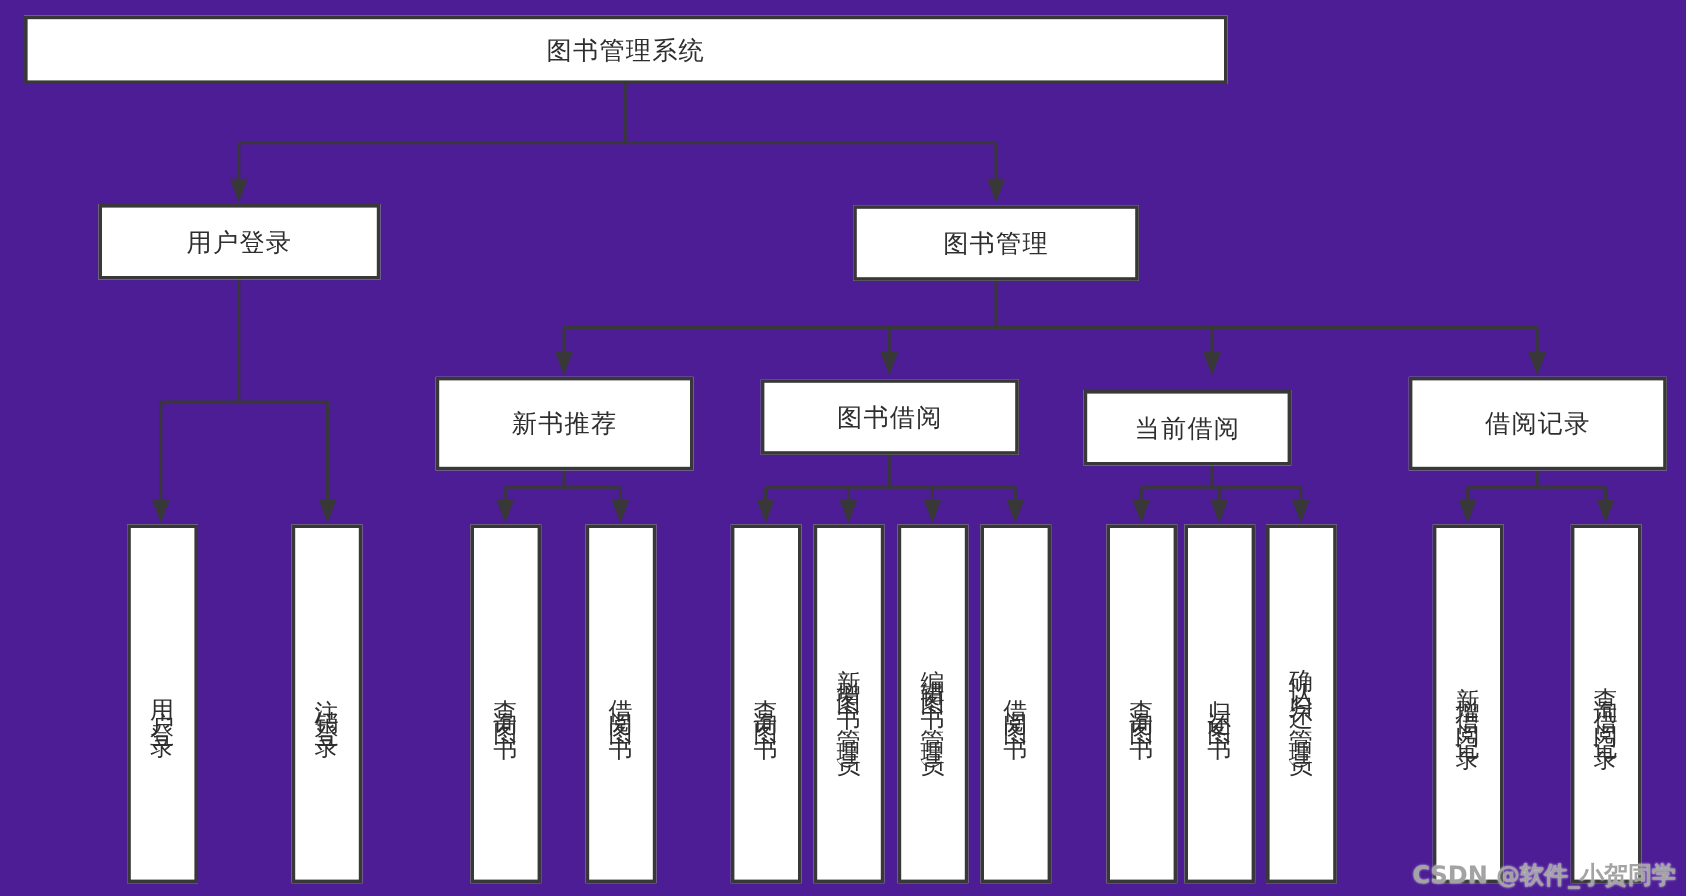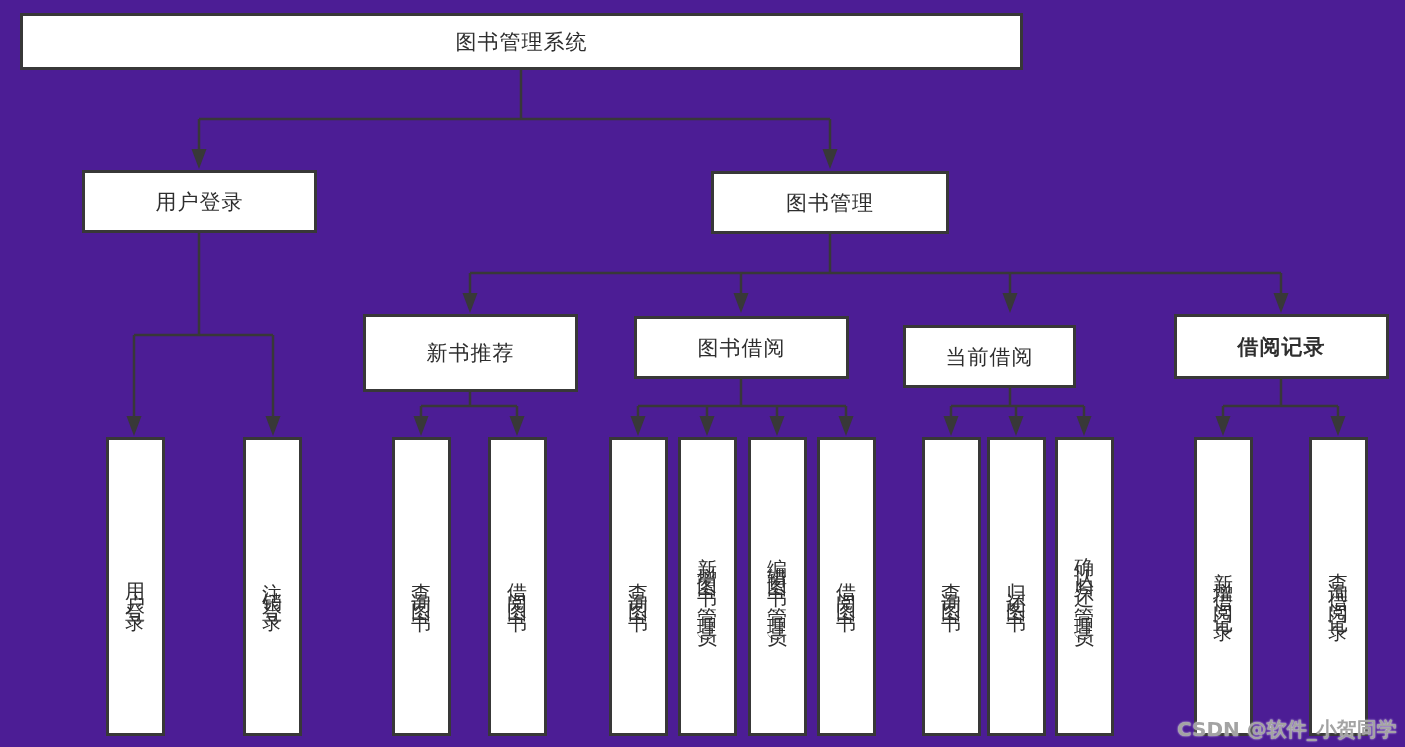--- a/index.html
+++ b/index.html
@@ -123,21 +123,21 @@
 
   <div class="box" style="left:363px; top:314px; width:215px; height:78px;">
     <span>新书推荐</span>
   </div>
   <div class="box" style="left:634px; top:316px; width:215px; height:63px;">
     <span>图书借阅</span>
   </div>
   <div class="box" style="left:903px; top:314px; width:173px; height:63px;margin-top:11px;">
     <span>当前借阅</span>
   </div>
-  <div class="box" style="left:1174px; top:314px; width:215px; height:65px;font-weight:bold;">
+  <div class="box" style="left:1174px; top:314px; width:215px; height:78px;">
     <span>借阅记录</span>
   </div>
 
   <div class="leaf" style="left:106px;">
     <span class="vtext">用户登录</span>
   </div>
   <div class="leaf" style="left:243px;">
     <span class="vtext">注销登录</span>
   </div>
 

